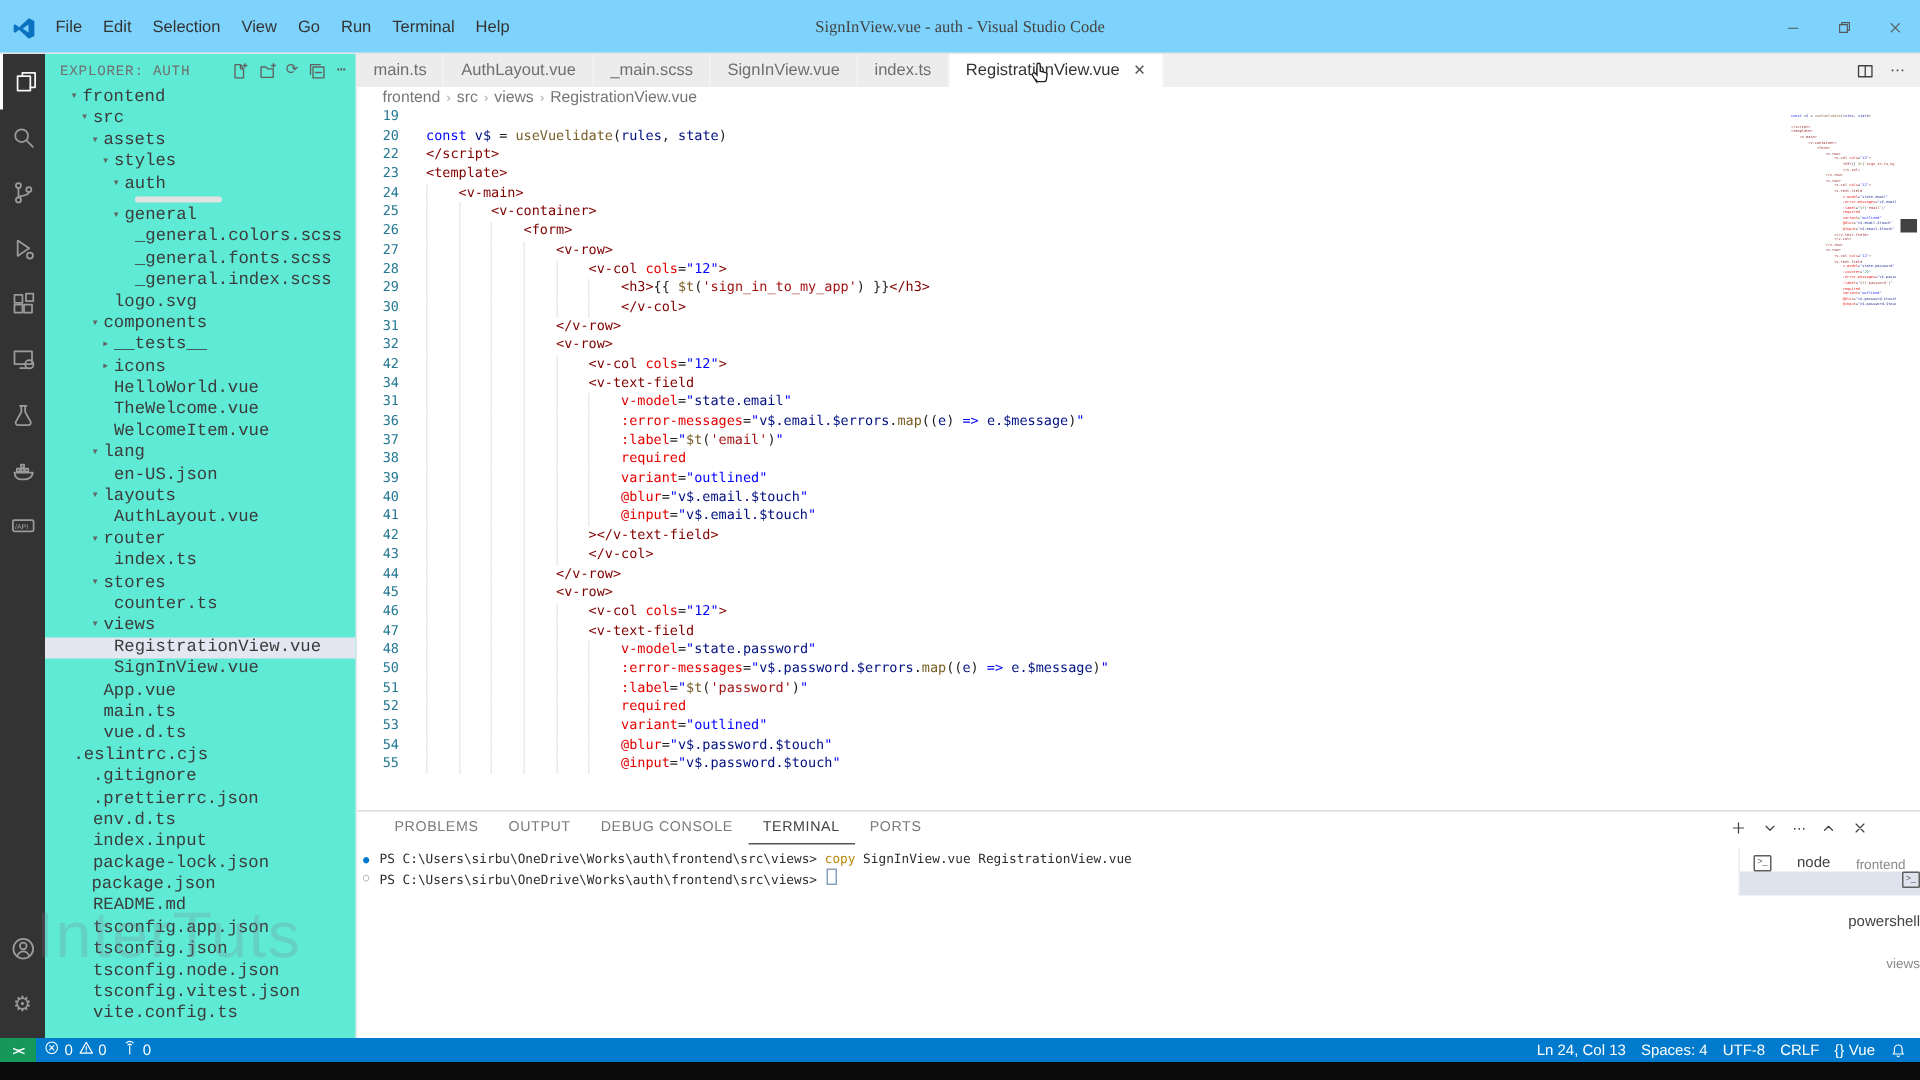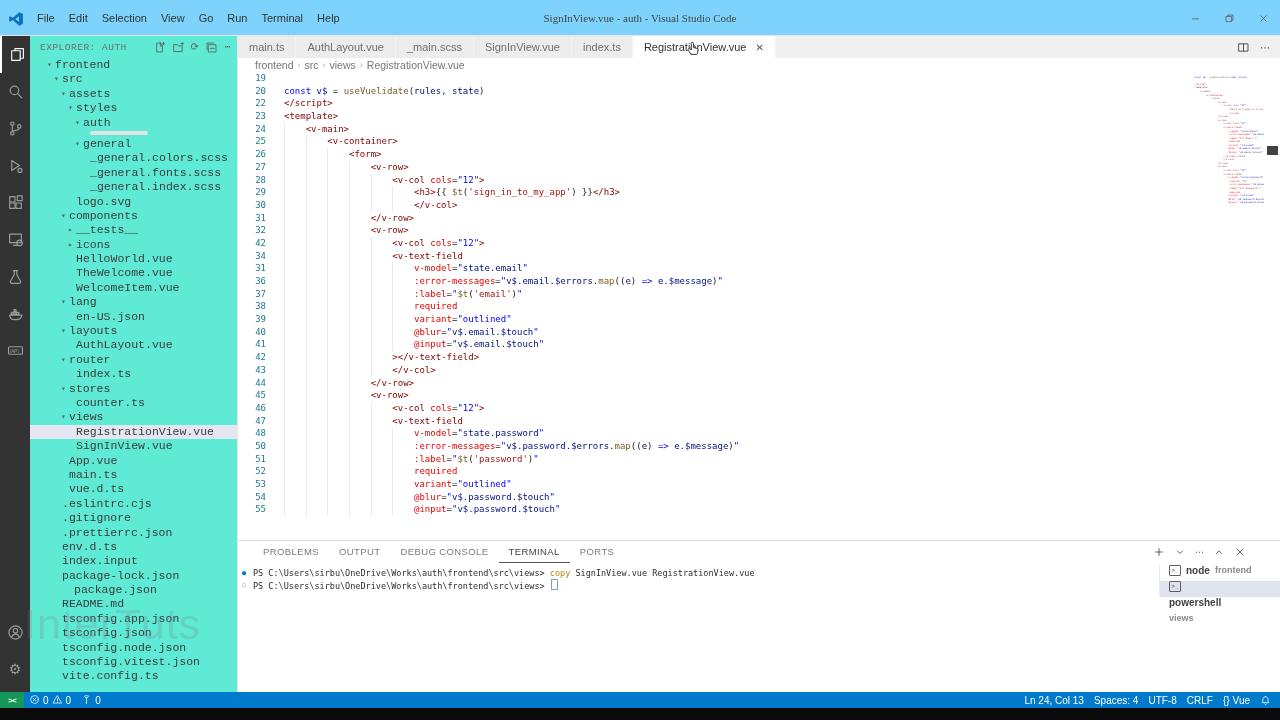--- a/index.html
+++ b/index.html
@@ -61,21 +61,21 @@
   .ptab.active{color:#424242;border-bottom:1px solid #555;}
   .panel-actions{position:absolute;right:34px;top:0;height:22px;display:flex;align-items:center;gap:9px;color:#424242;}
   .panel-actions .txt-ic{font-size:11px;color:#424242;}
   .term{position:absolute;left:0;top:26px;right:122px;font-family:"DejaVu Sans Mono",monospace;font-size:8.5px;color:#2d2d2d;}
   .tline{height:12px;line-height:12px;padding-left:15px;white-space:pre;position:relative;}
   .tdot{position:absolute;left:4px;top:0;font-size:7px;}
   .tdot.filled{color:#0078d4;} .tdot.empty{color:#9a9a9a;}
   .tcmd{color:#b8860b;}
   .tcursor{display:inline-block;width:5px;height:9px;border:1px solid #88a0b8;vertical-align:-1px;margin-left:1px;}
   .termlist{position:absolute;right:0;top:24px;width:120px;border-left:1px solid #ececec;}
-  .tl-row{height:16px;display:flex;align-items:flex-start;gap:5px;padding-left:9px;font-size:10px;color:#424242;white-space:nowrap;font-weight:bold;}
+  .tl-row{height:16px;display:flex;align-items:flex-end;gap:17px;padding-left:9px;font-size:10px;color:#424242;white-space:nowrap;}
   .tl-row.sel{background:#dfe3ee;flex-direction:column;}
   .tl-glyph{width:10px;height:9px;border:1px solid #5f5f5f;border-radius:1px;font-size:6px;line-height:8px;text-align:center;color:#5f5f5f;flex-shrink:0;}
   .tl-detail{color:#8a8a8a;font-size:9px;}
   
   .statusbar{height:16px;background:#007acc;color:#fff;display:flex;align-items:center;font-size:10px;position:relative;}
   .remote-seg{width:24px;height:16px;background:#16985a;display:flex;align-items:center;justify-content:center;font-size:8px;font-weight:bold;letter-spacing:-1px;}
   .sb-item{display:flex;align-items:center;gap:3px;padding:0 5px;height:16px;}
   .sb-right{position:absolute;right:4px;top:0;height:16px;display:flex;align-items:center;}
   .bottomstrip{height:12px;background:#0b0b0b;}
   
@@ -347,21 +347,21 @@
             <span>App.vue</span>
           </div>
           <div class="trow" style="padding-left:28px">
             <span class="chev"></span>
             <span>main.ts</span>
           </div>
           <div class="trow" style="padding-left:28px">
             <span class="chev"></span>
             <span>vue.d.ts</span>
           </div>
-          <div class="trow" style="padding-left:21px">
+          <div class="trow" style="padding-left:8px">
             <span class="chev"></span>
             <span>.eslintrc.cjs</span>
           </div>
           <div class="trow" style="padding-left:21px">
             <span class="chev"></span>
             <span>.gitignore</span>
           </div>
           <div class="trow" style="padding-left:21px">
             <span class="chev"></span>
             <span>.prettierrc.json</span>
@@ -371,21 +371,21 @@
             <span>env.d.ts</span>
           </div>
           <div class="trow" style="padding-left:21px">
             <span class="chev"></span>
             <span>index.input</span>
           </div>
           <div class="trow" style="padding-left:21px">
             <span class="chev"></span>
             <span>package-lock.json</span>
           </div>
-          <div class="trow" style="padding-left:33px">
+          <div class="trow" style="padding-left:20px">
             <span class="chev"></span>
             <span>package.json</span>
           </div>
           <div class="trow" style="padding-left:21px">
             <span class="chev"></span>
             <span>README.md</span>
           </div>
           <div class="trow" style="padding-left:21px">
             <span class="chev"></span>
             <span>tsconfig.app.json</span>

